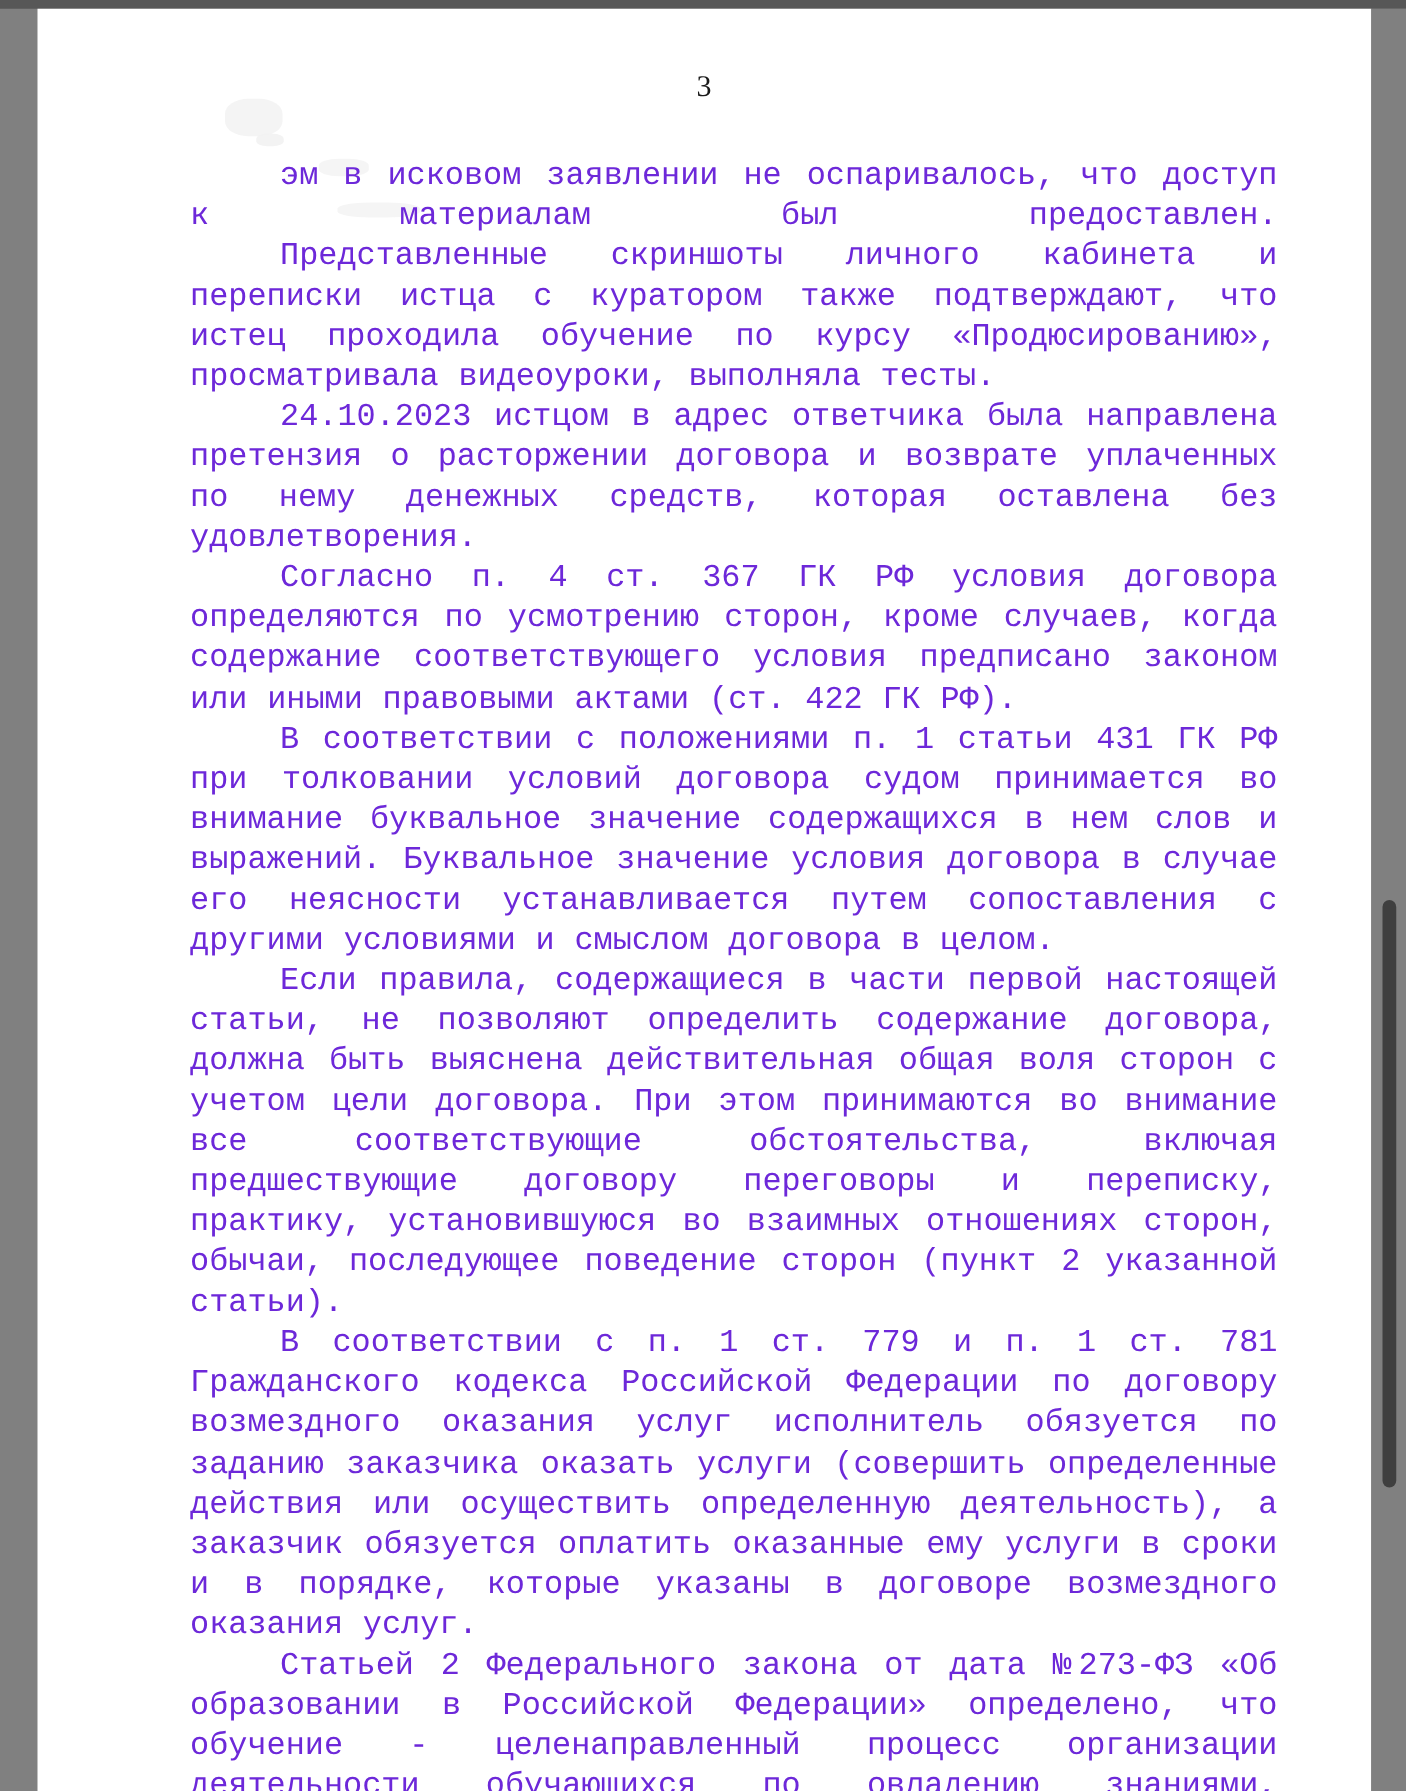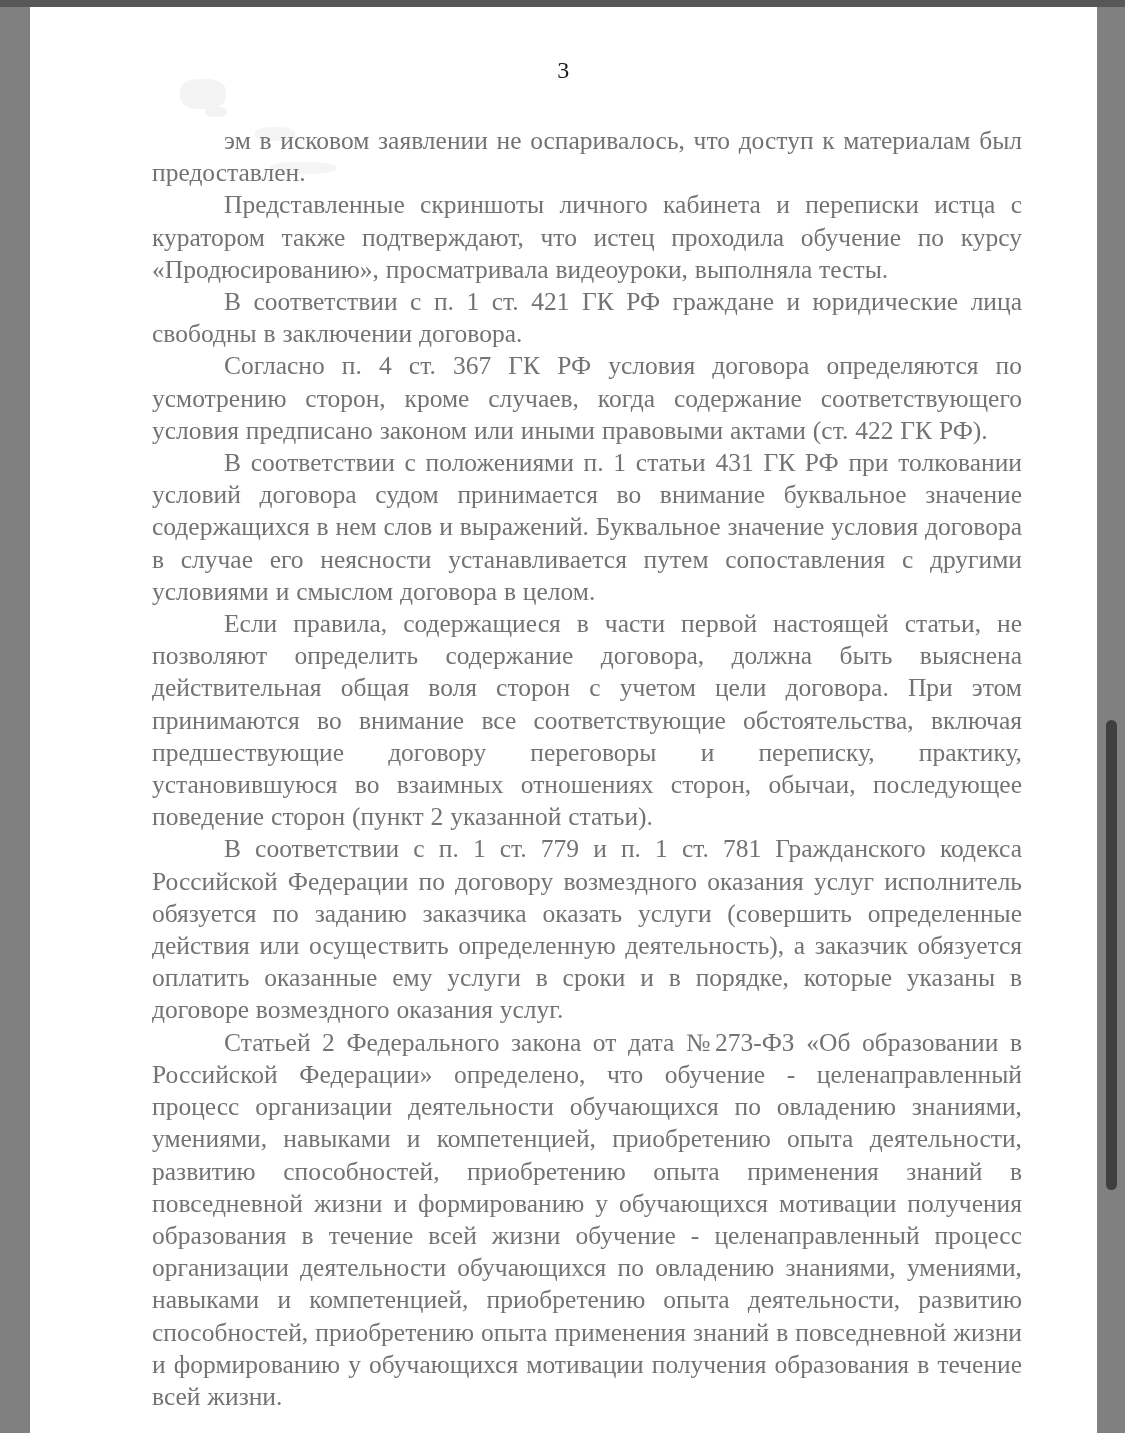--- a/index.html
+++ b/index.html
@@ -70,26 +70,27 @@
     position: absolute;
     top: 118px;
     left: 122px;
     width: 870px;
   }
 
   .para {
     margin: 0;
     font-size: 25.5px;
     line-height: 32.2px;
-    color: #737373;
+    color: #6d28d9;
     text-align: justify;
     text-indent: 72px;
     -webkit-hyphens: none;
     hyphens: none;
     word-spacing: 0.02em;
+    font-family: Liberation Mono, monospace;
   }
 
   
   .para.stretch-last { text-align-last: justify; }
 
   
   #scrollbar-track {
     position: absolute;
     top: 7px;
     right: 0;
@@ -119,21 +120,21 @@
     <div class="smudge" id="smudge-a"></div>
     <div class="smudge" id="smudge-d"></div>
     <div class="smudge" id="smudge-b"></div>
     <div class="smudge" id="smudge-c"></div>
 
     <div id="page-number">3</div>
 
     <div id="doc-body">
       <p class="para stretch-last">эм в исковом заявлении не оспаривалось, что доступ к материалам был предоставлен.</p>
       <p class="para">Представленные скриншоты личного кабинета и переписки истца с куратором также подтверждают, что истец проходила обучение по курсу «Продюсированию», просматривала видеоуроки, выполняла тесты.</p>
-      <p class="para">В соответствии с п. 1 ст. 421 ГК РФ граждане и юридические лица свободны в заключении договора.</p>
+      <p class="para">24.10.2023 истцом в адрес ответчика была направлена претензия о расторжении договора и возврате уплаченных по нему денежных средств, которая оставлена без удовлетворения.</p>
       <p class="para">Согласно п. 4 ст. 367 ГК РФ условия договора определяются по усмотрению сторон, кроме случаев, когда содержание соответствующего условия предписано законом или иными правовыми актами (ст. 422 ГК РФ).</p>
       <p class="para">В соответствии с положениями п. 1 статьи 431 ГК РФ при толковании условий договора судом принимается во внимание буквальное значение содержащихся в нем слов и выражений. Буквальное значение условия договора в случае его неясности устанавливается путем сопоставления с другими условиями и смыслом договора в целом.</p>
       <p class="para">Если правила, содержащиеся в части первой настоящей статьи, не позволяют определить содержание договора, должна быть выяснена действительная общая воля сторон с учетом цели договора. При этом принимаются во внимание все соответствующие обстоятельства, включая предшествующие договору переговоры и переписку, практику, установившуюся во взаимных отношениях сторон, обычаи, последующее поведение сторон (пункт 2 указанной статьи).</p>
       <p class="para">В соответствии с п. 1 ст. 779 и п. 1 ст. 781 Гражданского кодекса Российской Федерации по договору возмездного оказания услуг исполнитель обязуется по заданию заказчика оказать услуги (совершить определенные действия или осуществить определенную деятельность), а заказчик обязуется оплатить оказанные ему услуги в сроки и в порядке, которые указаны в договоре возмездного оказания услуг.</p>
       <p class="para">Статьей 2 Федерального закона от дата №273-ФЗ «Об образовании в Российской Федерации» определено, что обучение - целенаправленный процесс организации деятельности обучающихся по овладению знаниями, умениями, навыками и компетенцией, приобретению опыта деятельности, развитию способностей, приобретению опыта применения знаний в повседневной жизни и формированию у обучающихся мотивации получения образования в течение всей жизни обучение - целенаправленный процесс организации деятельности обучающихся по овладению знаниями, умениями, навыками и компетенцией, приобретению опыта деятельности, развитию способностей, приобретению опыта применения знаний в повседневной жизни и формированию у обучающихся мотивации получения образования в течение всей жизни.</p>
 
     </div>
 
   </div>
 

